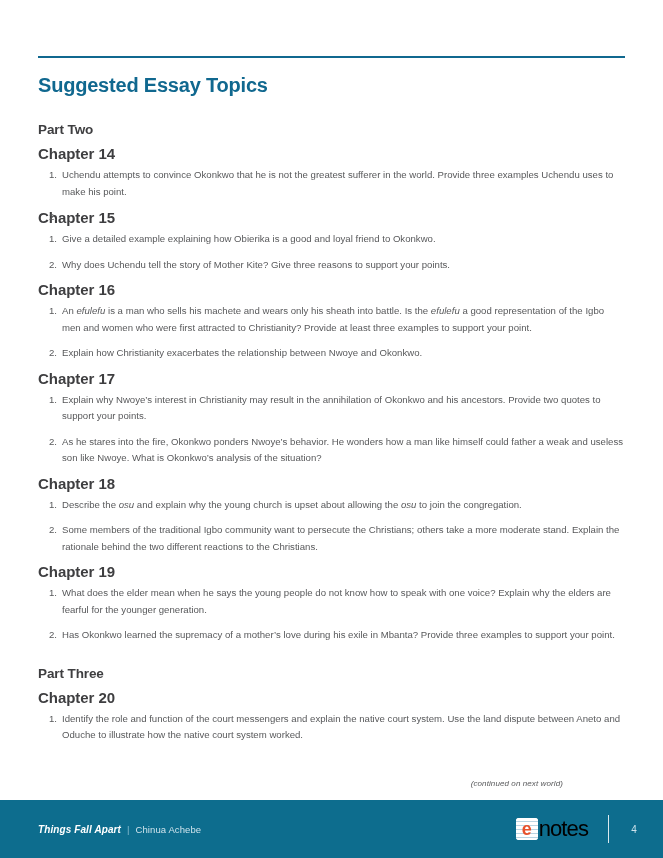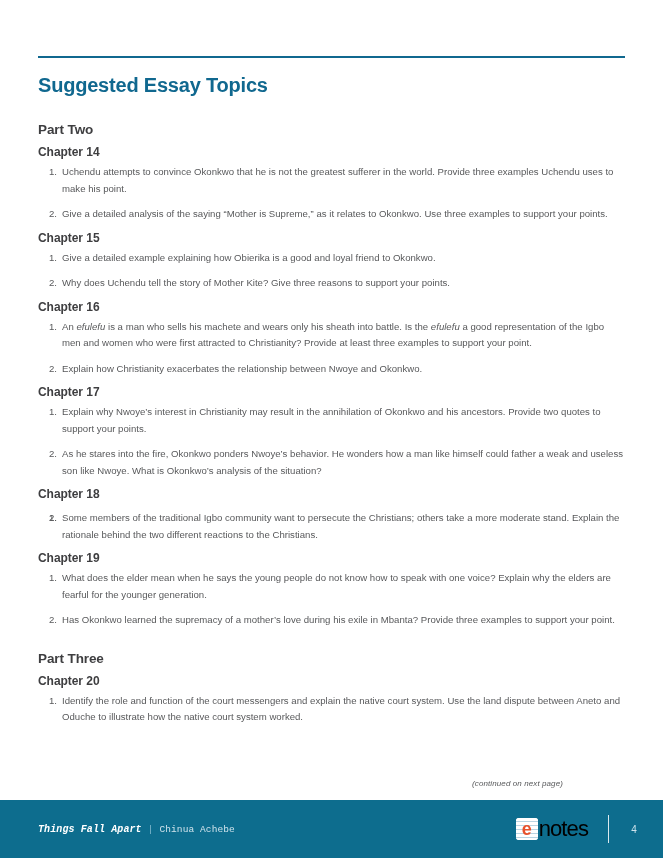--- a/index.html
+++ b/index.html
@@ -47,21 +47,21 @@
     font-size: 13.5px;
     font-weight: bold;
     color: #3e3e40;
     margin: 0 0 8px 0;
     letter-spacing: -0.1px;
   }
   .part-heading.spaced {
     margin-top: 22px;
   }
   .chapter-heading {
-    font-size: 12px;
+    font-size: 15px;
     font-weight: bold;
     color: #3e3e40;
     margin: 0 0 5px 0;
     letter-spacing: -0.05px;
   }
   .chapter-heading.gap {
     margin-top: 8px;
   }
   ol.q-list {
     list-style: none;
@@ -116,21 +116,20 @@
     align-items: center;
   }
   .footer-left {
     position: absolute;
     left: 38px;
     top: 50%;
     transform: translateY(-50%);
     display: flex;
     align-items: center;
     white-space: nowrap;
-    font-family: Liberation Mono, monospace;
   }
   .book-title {
     font-size: 10px;
     font-weight: bold;
     font-style: italic;
     color: #ffffff;
     letter-spacing: 0.1px;
   }
   .footer-sep {
     font-size: 9.5px;
@@ -213,21 +212,21 @@
   <div class="top-rule"></div>
 
   <div class="content">
     <h1 class="page-title">Suggested Essay Topics</h1>
     <div id="sections-root">
         <div class="part-heading">Part Two</div>
         <div class="chapter-block">
           <div class="chapter-heading">Chapter 14</div>
           <ol class="q-list">
             <li><span class="marker">1.</span><span class="qtext">Uchendu attempts to convince Okonkwo that he is not the greatest sufferer in the world. Provide three examples Uchendu uses to make his point.</span></li>
-            <li><span class="marker">2.</span><span class="qtext">Give a detailed analysis of the saying “Mother is Supreme,” as it relates to Okonkwo. Use three examples to support your points.</span></li>
+            <li><span class="marker">2.</span></li>
           </ol>
         </div>
         <div class="chapter-block">
           <div class="chapter-heading gap">Chapter 15</div>
           <ol class="q-list">
             <li><span class="marker">1.</span><span class="qtext">Give a detailed example explaining how Obierika is a good and loyal friend to Okonkwo.</span></li>
             <li><span class="marker">2.</span><span class="qtext">Why does Uchendu tell the story of Mother Kite? Give three reasons to support your points.</span></li>
           </ol>
         </div>
         <div class="chapter-block">
@@ -240,42 +239,42 @@
         <div class="chapter-block">
           <div class="chapter-heading gap">Chapter 17</div>
           <ol class="q-list">
             <li><span class="marker">1.</span><span class="qtext">Explain why Nwoye’s interest in Christianity may result in the annihilation of Okonkwo and his ancestors. Provide two quotes to support your points.</span></li>
             <li><span class="marker">2.</span><span class="qtext">As he stares into the fire, Okonkwo ponders Nwoye’s behavior. He wonders how a man like himself could father a weak and useless son like Nwoye. What is Okonkwo’s analysis of the situation?</span></li>
           </ol>
         </div>
         <div class="chapter-block">
           <div class="chapter-heading gap">Chapter 18</div>
           <ol class="q-list">
-            <li><span class="marker">1.</span></li>
+            <li><span class="marker">1.</span><span class="qtext">Describe the <i>osu</i> and explain why the young church is upset about allowing the <i>osu</i> to join the congregation.</span></li>
             <li><span class="marker">2.</span><span class="qtext">Some members of the traditional Igbo community want to persecute the Christians; others take a more moderate stand. Explain the rationale behind the two different reactions to the Christians.</span></li>
           </ol>
         </div>
         <div class="chapter-block">
           <div class="chapter-heading gap">Chapter 19</div>
           <ol class="q-list">
             <li><span class="marker">1.</span><span class="qtext">What does the elder mean when he says the young people do not know how to speak with one voice? Explain why the elders are fearful for the younger generation.</span></li>
             <li><span class="marker">2.</span><span class="qtext">Has Okonkwo learned the supremacy of a mother’s love during his exile in Mbanta? Provide three examples to support your point.</span></li>
           </ol>
         </div>
         <div class="part-heading spaced">Part Three</div>
         <div class="chapter-block">
           <div class="chapter-heading">Chapter 20</div>
           <ol class="q-list">
             <li><span class="marker">1.</span><span class="qtext">Identify the role and function of the court messengers and explain the native court system. Use the land dispute between Aneto and Oduche to illustrate how the native court system worked.</span></li>
           </ol>
         </div>
       </div>
   </div>
 
-  <div class="continued">(continued on next page)</div>
+  <div class="continued">(continued on next world)</div>
 
   <div class="footer">
     <div class="footer-left">
       <span class="book-title">Things Fall Apart</span>
       <span class="footer-sep">|</span>
       <span class="book-author">Chinua Achebe</span>
     </div>
     <div class="footer-right">
       <div class="logo">
         <div class="logo-mark">

